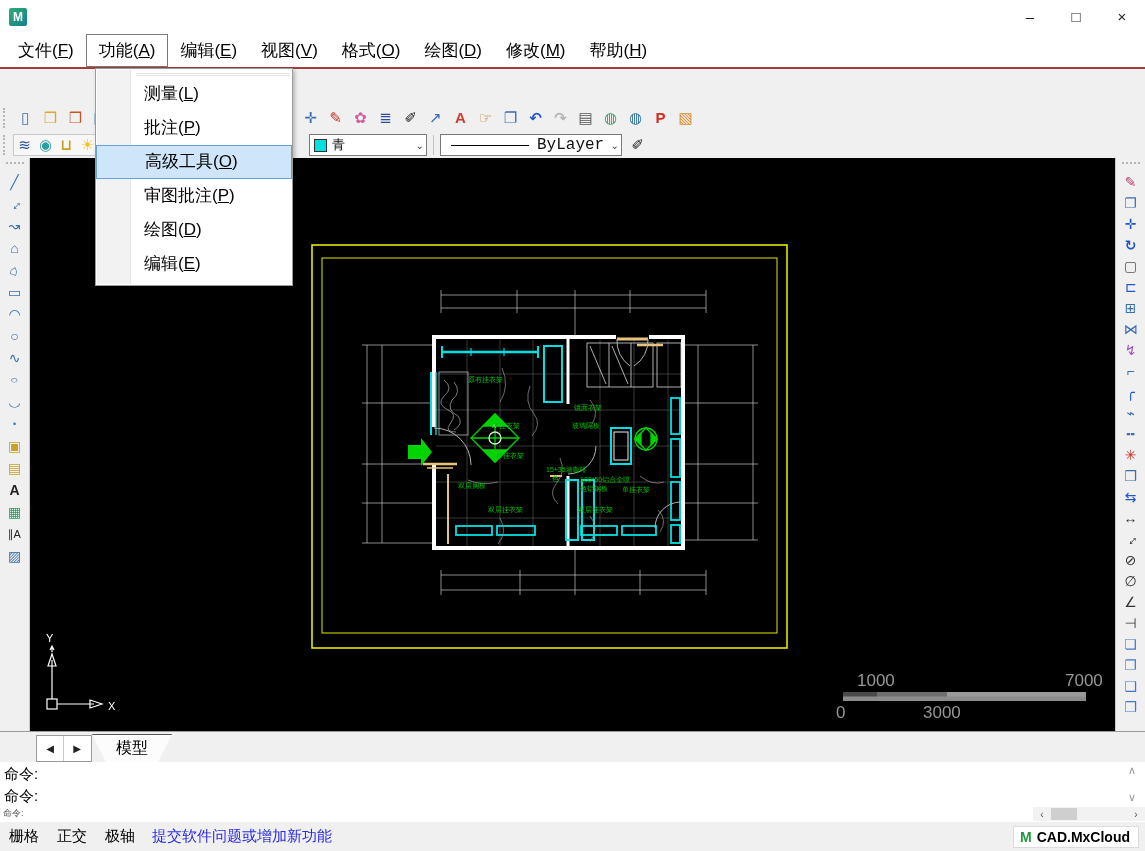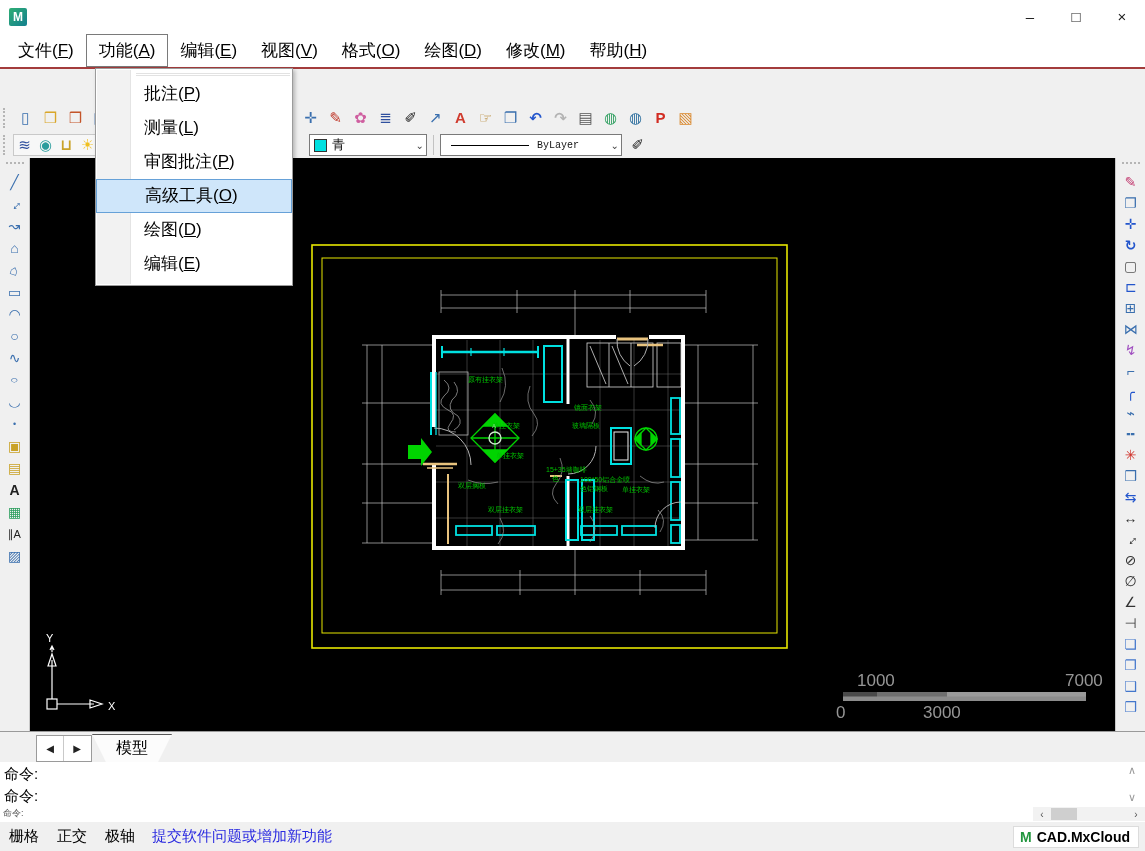--- a/index.html
+++ b/index.html
@@ -37,21 +37,21 @@
   .grip{width:4px;height:20px;border-left:2px dotted #b5b5b5;margin:0 4px 0 3px;}
   .tbtn{width:25px;height:24px;display:flex;align-items:center;justify-content:center;font-size:15px;color:#3a6fae;}
   .tbtn span{display:inline-block;}
   .tb-gap{width:160px;}
   .combo{height:20px;background:#fff;border:1px solid #7a7a7a;display:flex;align-items:center;font-size:13px;position:relative;margin:0 3px;}
   .combo .arrow{position:absolute;right:2px;font-size:10px;color:#444;}
   #color-combo{width:116px;}
   #color-combo .swatch{width:11px;height:11px;background:#00e0e0;border:1px solid #333;margin:0 5px 0 4px;}
   #lt-combo{width:180px;}
   #lt-combo .ltline{width:78px;height:1px;background:#000;margin:0 8px 0 10px;}
-  #lt-combo .ltname{font-family:"Liberation Mono","DejaVu Sans Mono",monospace;font-size:10px;}
+  #lt-combo .ltname{font-family:"Liberation Mono","DejaVu Sans Mono",monospace;font-size:16px;}
   .vsep{width:1px;height:20px;background:#c2c2c2;margin:0 3px;}
   #left-rail{left:0;top:158px;width:30px;height:573px;background:#f0f0f0;border-right:1px solid #c8c8c8;display:flex;flex-direction:column;align-items:center;padding-top:4px;box-sizing:border-box;}
   #right-rail{left:1115px;top:158px;width:30px;height:573px;background:#f0f0f0;border-left:1px solid #c8c8c8;display:flex;flex-direction:column;align-items:center;padding-top:4px;box-sizing:border-box;}
   .railbtn{width:24px;height:22px;display:flex;align-items:center;justify-content:center;font-size:14px;color:#3a6fae;flex:none;}
   .railbtn span{display:inline-block;}
   .hgrip{height:4px;width:18px;border-top:2px dotted #b5b5b5;margin-bottom:3px;flex:none;}
   #canvas{left:30px;top:158px;width:1085px;height:573px;background:#000;}
   #plan{position:absolute;left:0;top:0;}
   #plan-labels{position:absolute;left:0;top:0;width:1085px;height:573px;}
   .glabel{position:absolute;font-size:7px;line-height:8px;color:#00c000;white-space:nowrap;}
@@ -587,21 +587,21 @@
     <div id="sb-brand">
       <span id="mx-logo">M</span>
       <span class="b">CAD.MxCloud</span>
     </div>
   </div>
 
   <div class="abs" id="dropdown">
     <div class="gutter"></div>
     <div class="dd-sep"></div>
     <div class="dd-sep"></div>
+    <div class="dd-item"><span>测量(</span><u>L</u><span>)</span></div>
     <div class="dd-item"><span>批注(</span><u>P</u><span>)</span></div>
-    <div class="dd-item"><span>测量(</span><u>L</u><span>)</span></div>
+    <div class="dd-item hl"><span>高级工具(</span><u>O</u><span>)</span></div>
     <div class="dd-item"><span>审图批注(</span><u>P</u><span>)</span></div>
-    <div class="dd-item hl"><span>高级工具(</span><u>O</u><span>)</span></div>
     <div class="dd-item"><span>绘图(</span><u>D</u><span>)</span></div>
     <div class="dd-item"><span>编辑(</span><u>E</u><span>)</span></div>
   </div>
 
 </div>
 
 </body></html>

